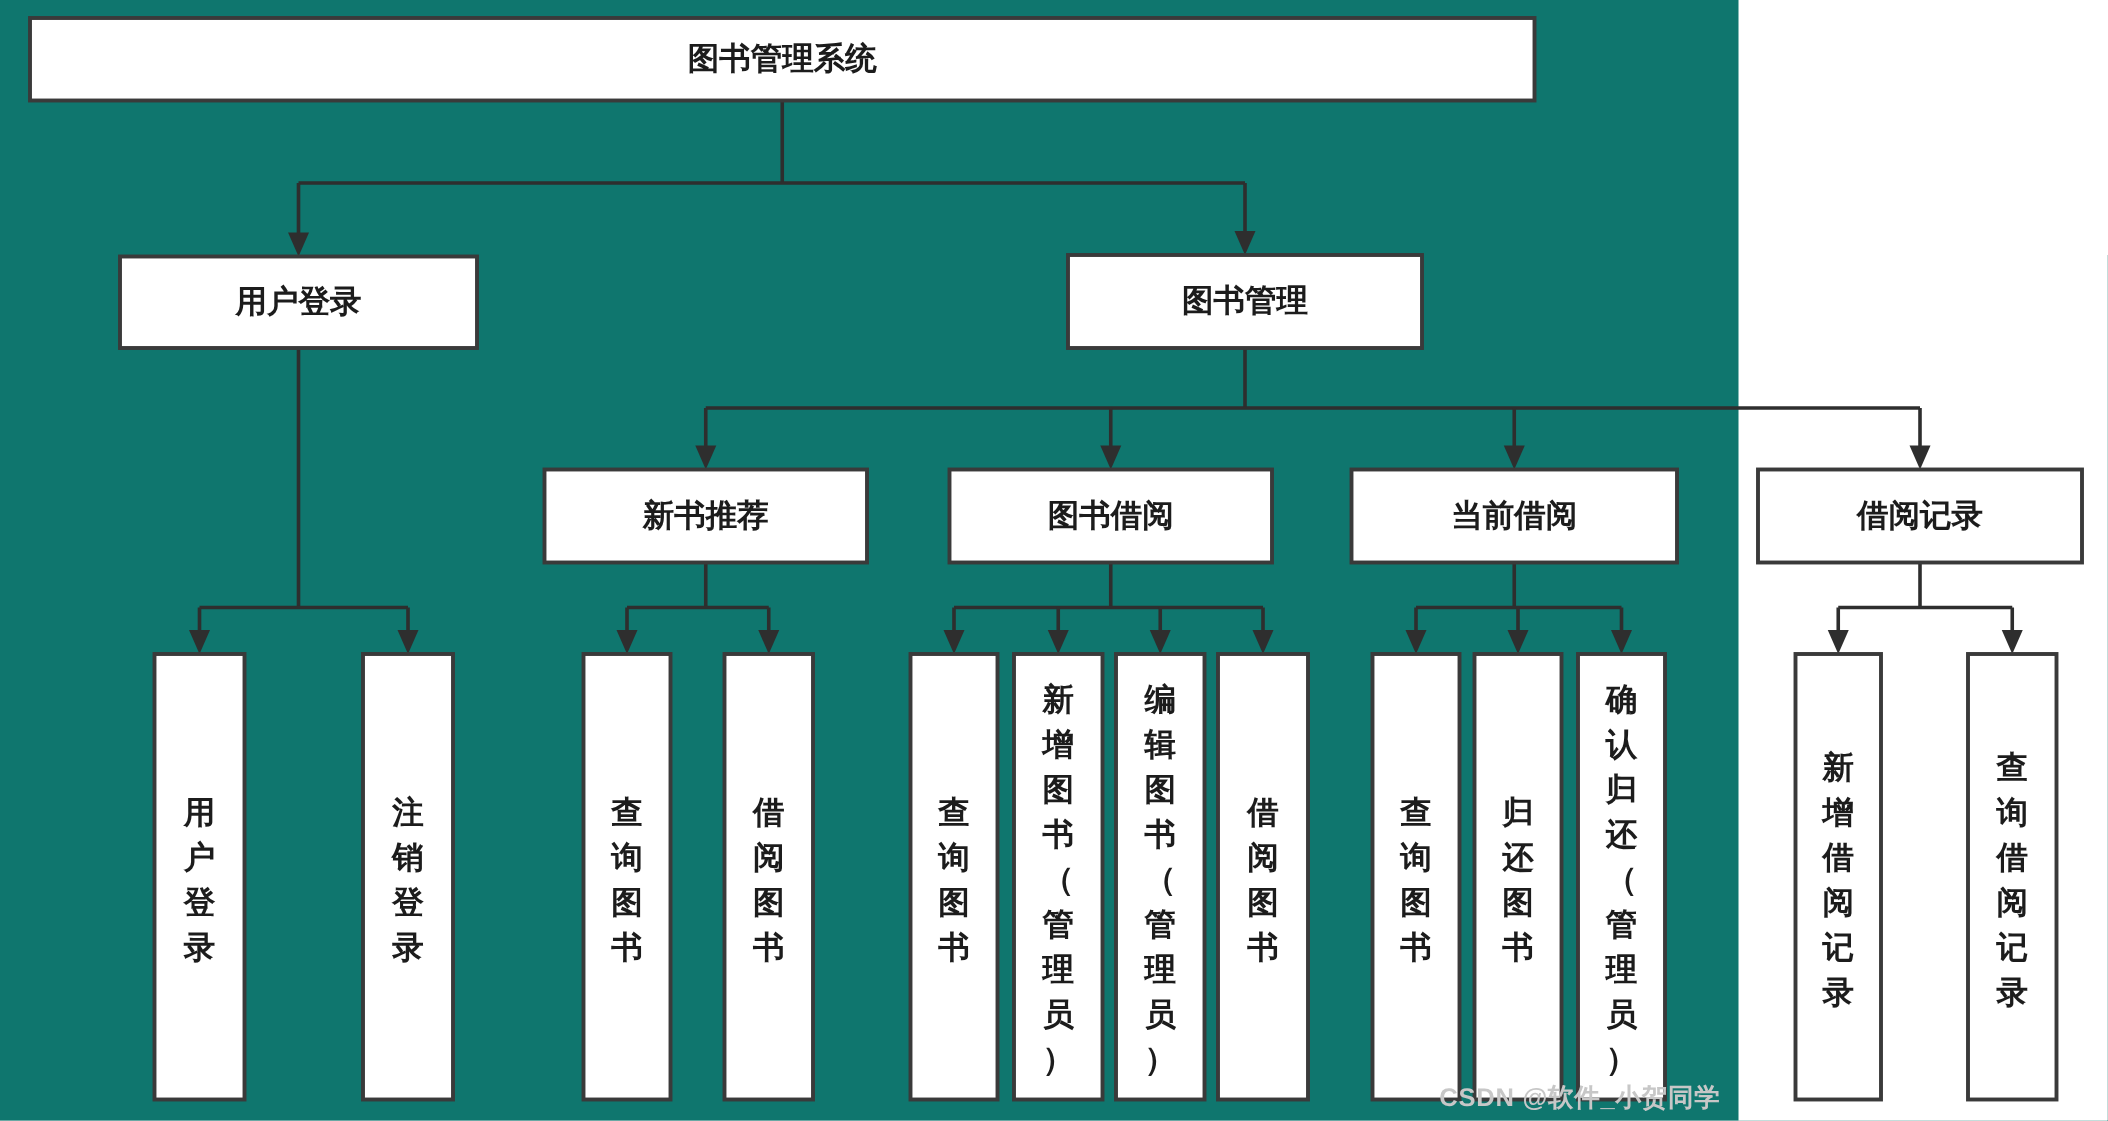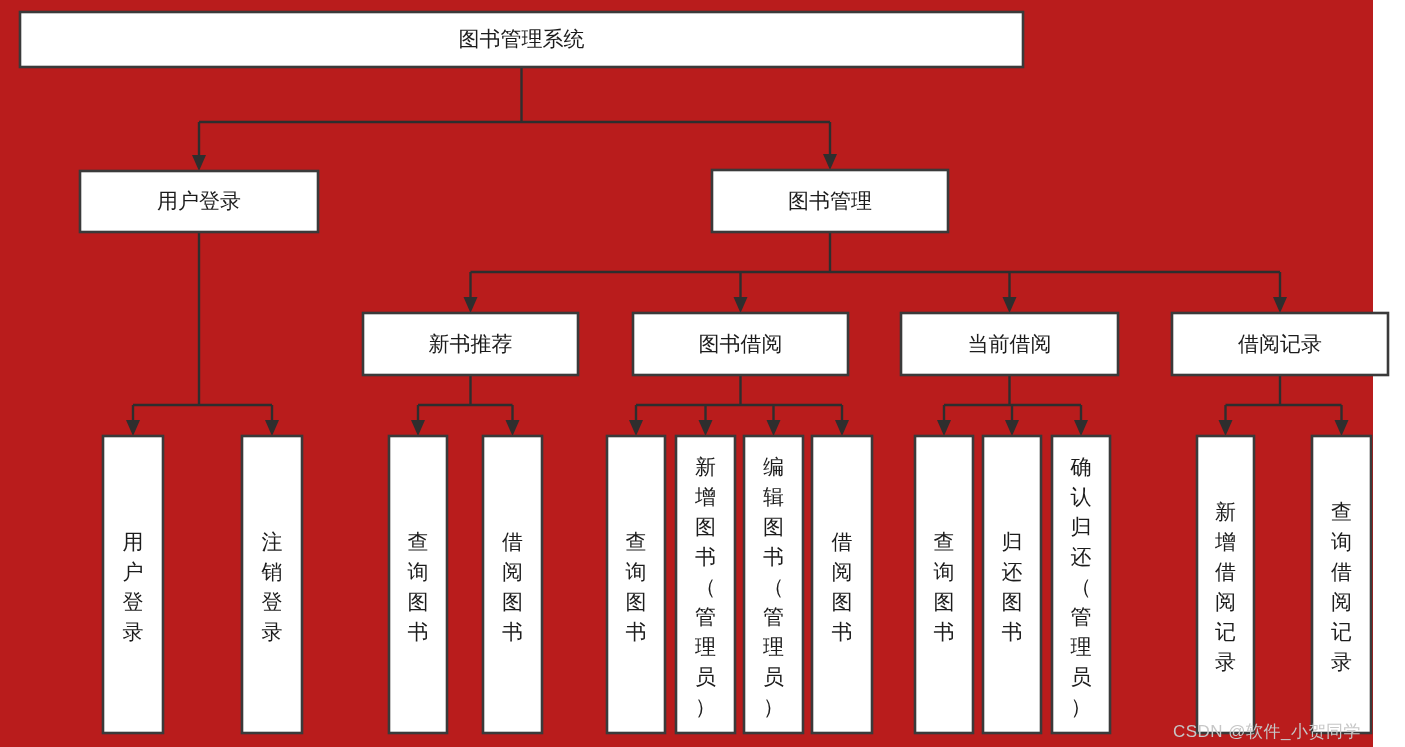--- a/index.html
+++ b/index.html
@@ -8,23 +8,24 @@
     background: #ffffff;
   }
   body {
     width: 1405px;
     height: 747px;
     font-family: "Liberation Sans", "DejaVu Sans", sans-serif;
     overflow: hidden;
   }
   #diagram-root {
     position: relative;
-    width: 1373px;
+    width: 1159px;
     height: 747px;
-    background: #b91c1c;
+    background: #0f766e;
+    font-weight: bold;
   }
   svg#tree-svg {
     position: absolute;
     left: 0;
     top: 0;
     width: 1405px;
     height: 747px;
     display: block;
   }
   .node-box {

